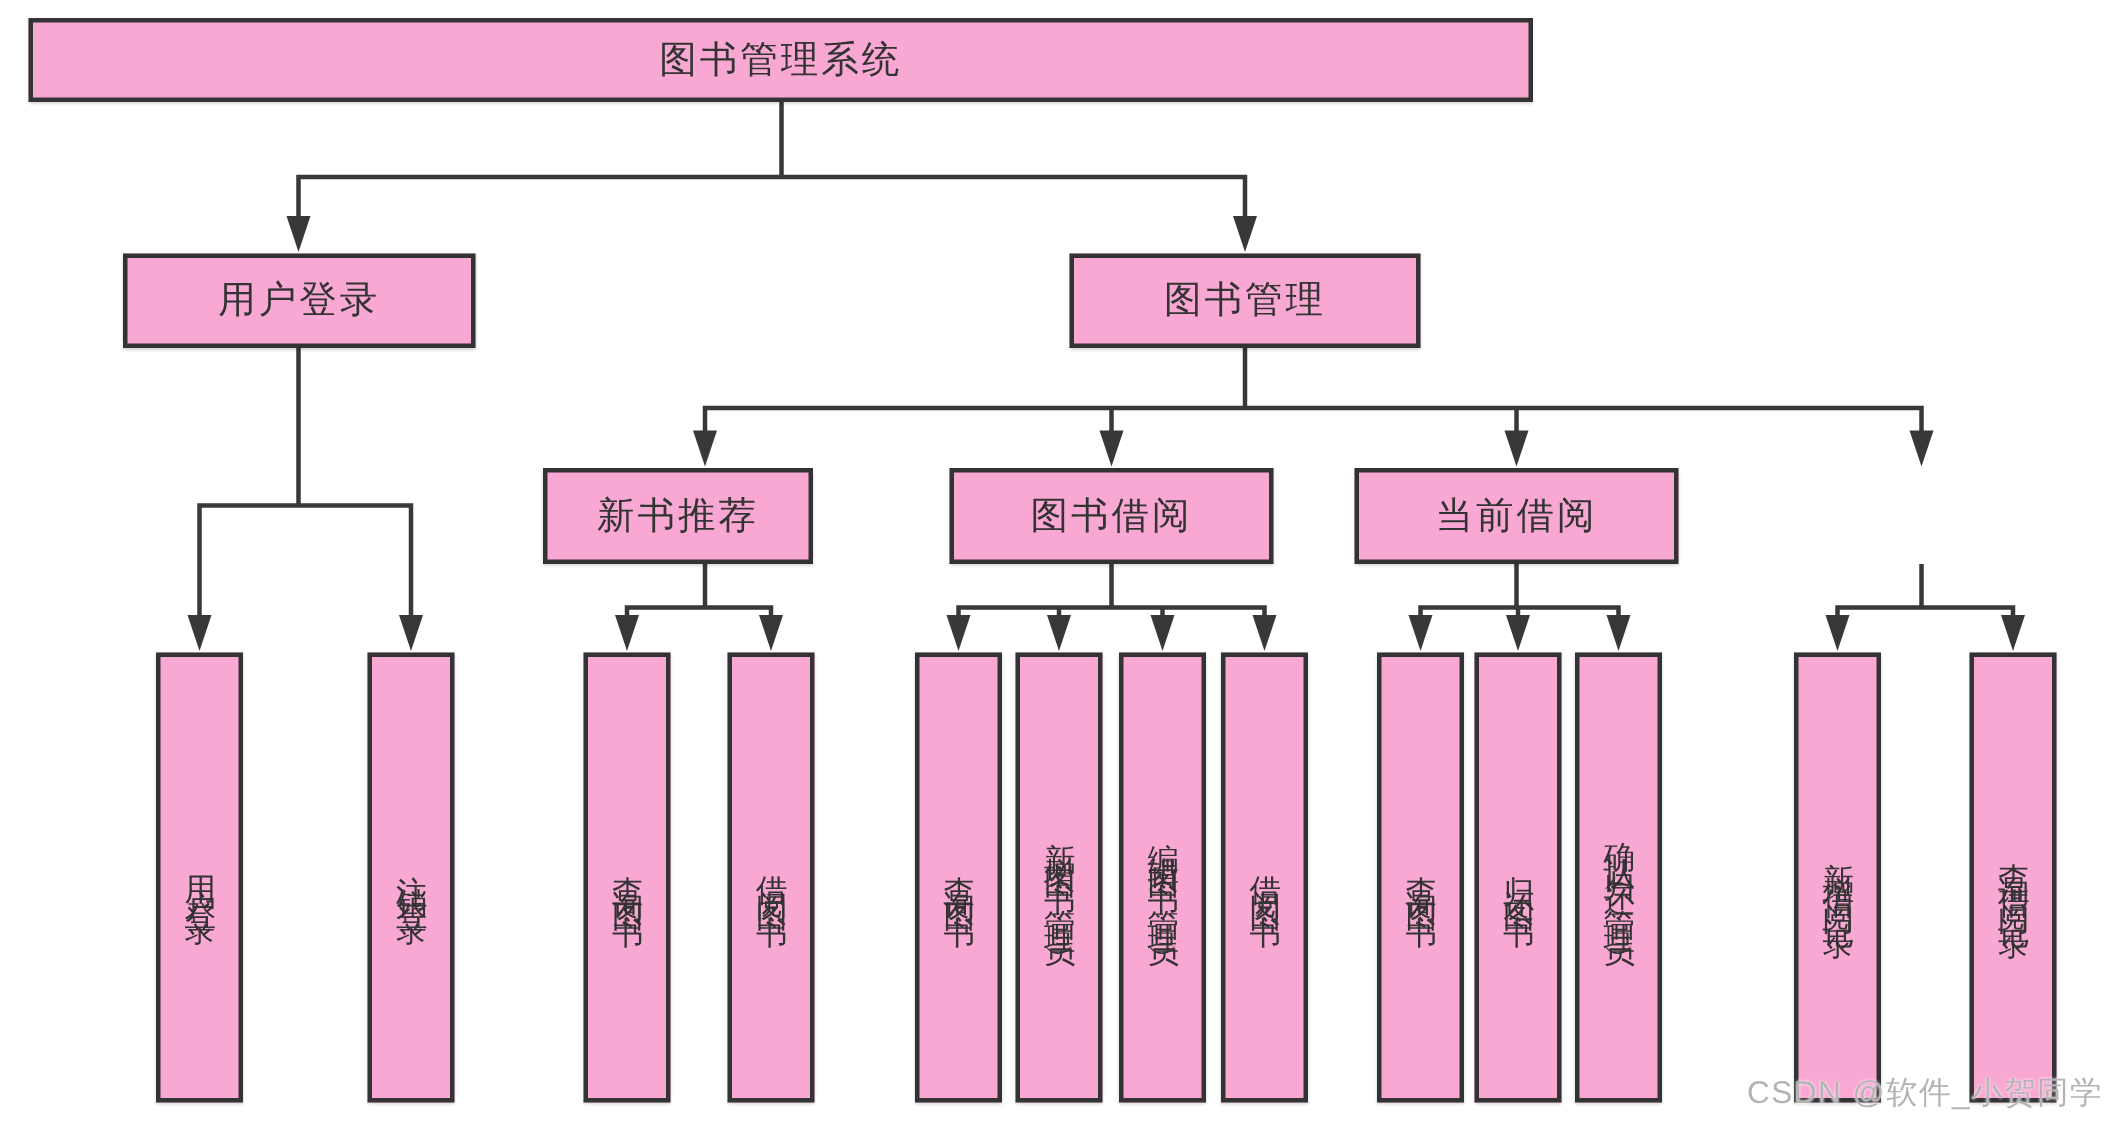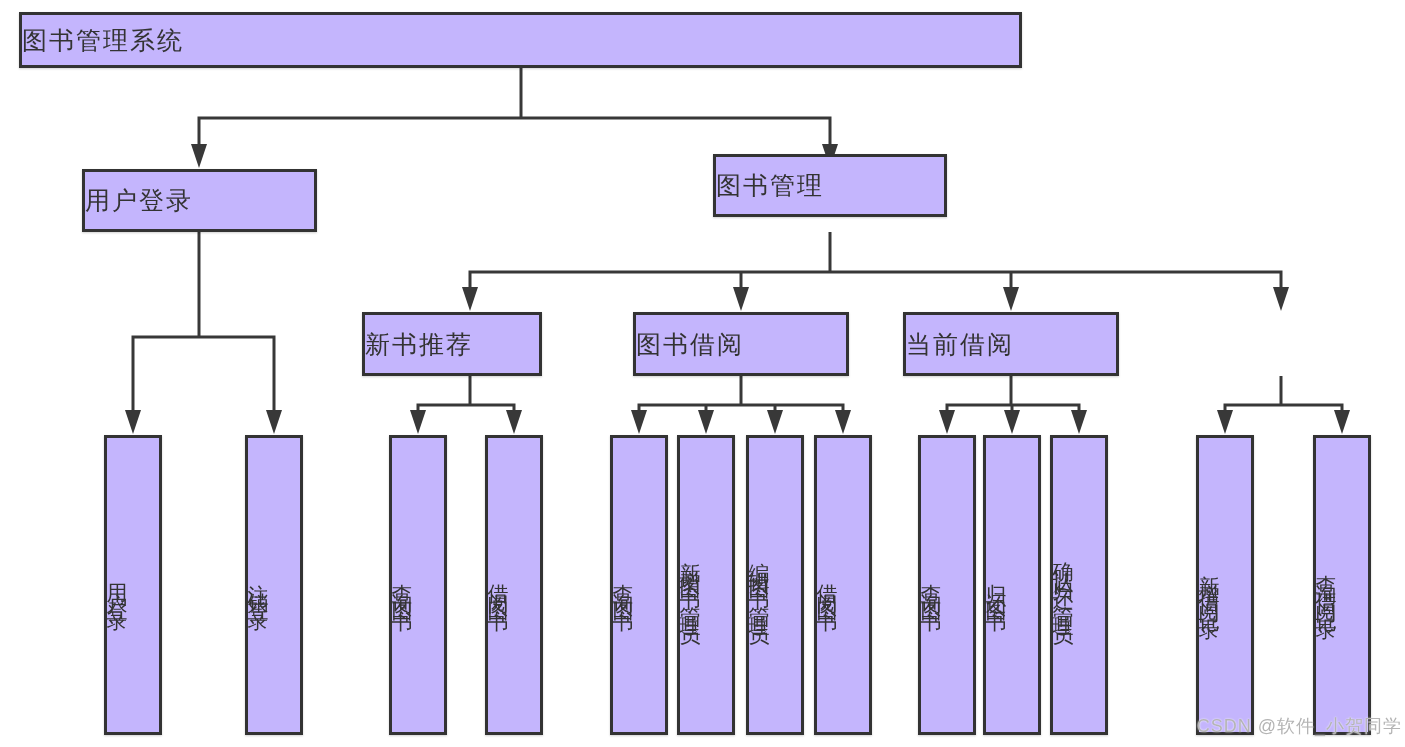--- a/index.html
+++ b/index.html
@@ -18,25 +18,26 @@
   .connectors {
     position: absolute;
     left: 0;
     top: 0;
     width: 1405px;
     height: 747px;
     pointer-events: none;
   }
   .box {
     position: absolute;
-    background: #c4b5fd;
+    background: #f9a8d4;
     border: 3px solid #333333;
     box-sizing: border-box;
     display: flex;
     align-items: center;
+    justify-content: center;
     box-shadow: 0 1px 2px rgba(0,0,0,0.18);
   }
   .hlbl {
     color: #333333;
     font-size: 25px;
     letter-spacing: 2px;
     white-space: nowrap;
     line-height: 1;
   }
   .leaf {
@@ -50,21 +51,21 @@
     color: #333333;
     font-size: 21px;
     letter-spacing: 9px;
     line-height: 1;
     white-space: nowrap;
   }
   .watermark {
     position: absolute;
     right: 3px;
     top: 714px;
-    font-size: 18px;
+    font-size: 21px;
     color: #b4b4b4;
     letter-spacing: 1px;
     text-shadow: 0 0 2px #ffffff;
     z-index: 5;
     white-space: nowrap;
   }
 </style>
 </head>
 <body>
 
@@ -122,21 +123,21 @@
     </g>
   </svg>
 
   <div class="box" style="left:19px; top:12px; width:1003px; height:56px">
     <span class="hlbl">图书管理系统</span>
   </div>
 
   <div class="box" style="left:82px; top:169px; width:235px; height:63px">
     <span class="hlbl">用户登录</span>
   </div>
-  <div class="box" style="left:713px; top:154px; width:234px; height:63px">
+  <div class="box" style="left:713px; top:169px; width:234px; height:63px">
     <span class="hlbl">图书管理</span>
   </div>
 
   <div class="box" style="left:362px; top:312px; width:180px; height:64px">
     <span class="hlbl">新书推荐</span>
   </div>
   <div class="box" style="left:633px; top:312px; width:216px; height:64px">
     <span class="hlbl">图书借阅</span>
   </div>
   <div class="box" style="left:903px; top:312px; width:216px; height:64px">

